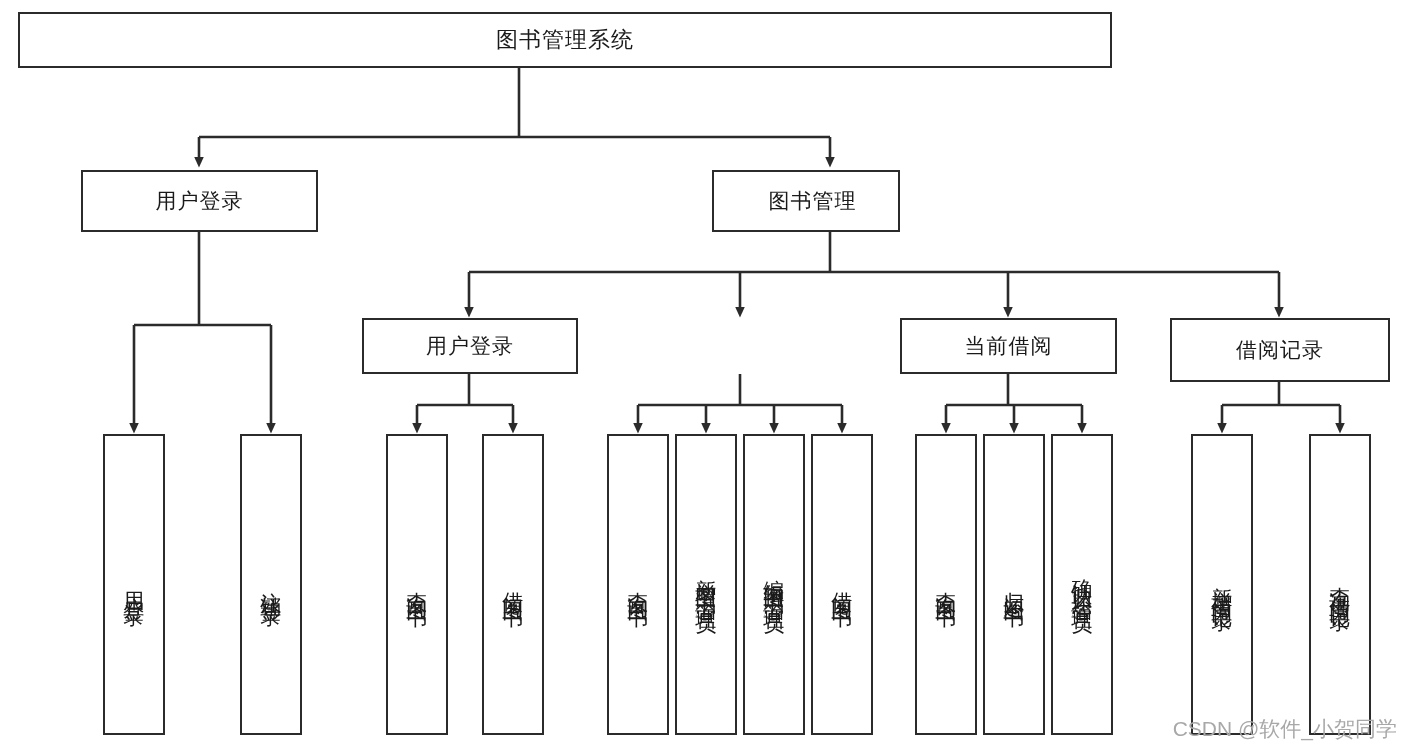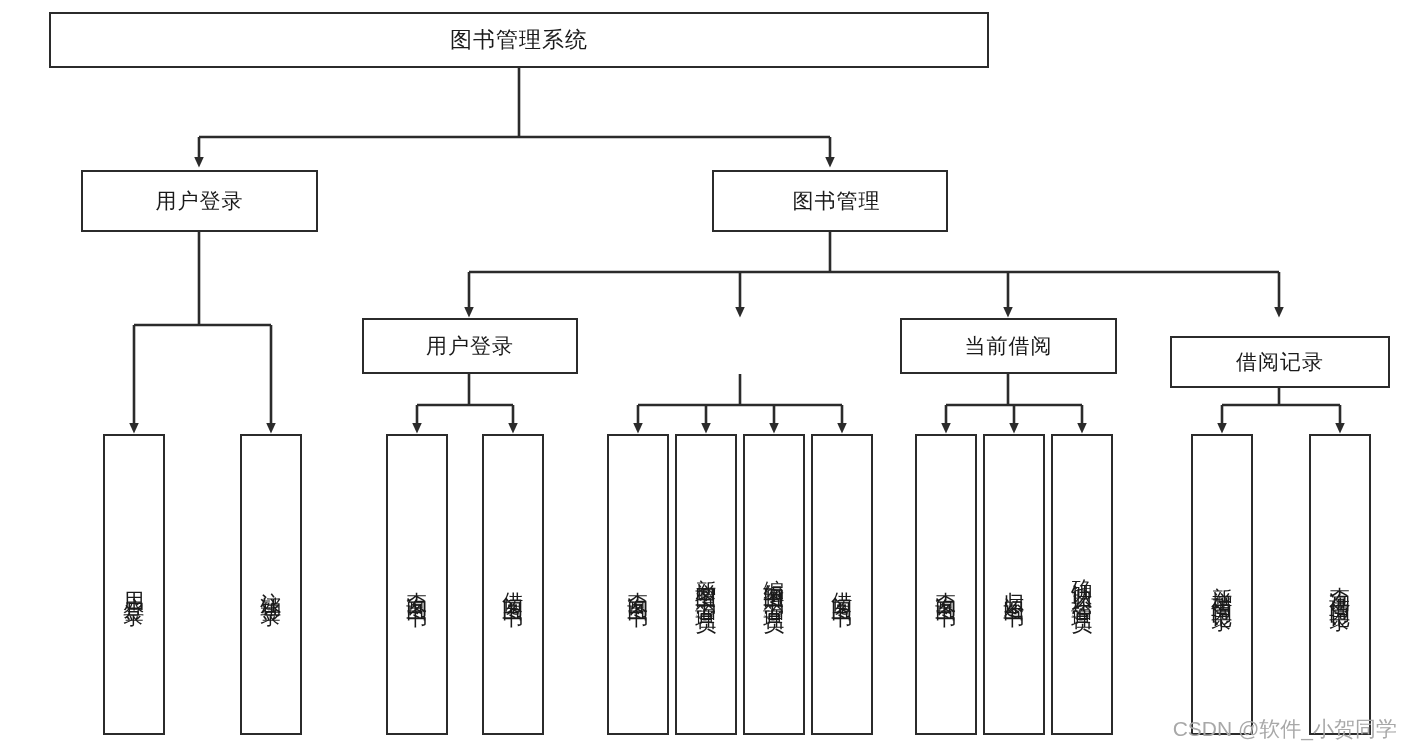--- a/index.html
+++ b/index.html
@@ -122,38 +122,38 @@
       <path d="M1014,405 L1014,424" marker-end="url(#arrow)"></path>
       <path d="M1082,405 L1082,424" marker-end="url(#arrow)"></path>
 
       <path d="M1279,374 L1279,405"></path>
       <path d="M1222,405 L1340,405"></path>
       <path d="M1222,405 L1222,424" marker-end="url(#arrow)"></path>
       <path d="M1340,405 L1340,424" marker-end="url(#arrow)"></path>
     </g>
   </svg>
 
-  <div class="node root" style="left:18px; top:12px; width:940px; height:56px;margin-left:31px;">
+  <div class="node root" style="left:18px; top:12px; width:1094px; height:56px;">
     <span>图书管理系统</span>
   </div>
 
   <div class="node lvl2" style="left:81px; top:170px; width:237px; height:62px;">
     <span>用户登录</span>
   </div>
-  <div class="node lvl2" style="left:712px; top:170px; width:236px; height:62px;padding-left:13px;">
+  <div class="node lvl2" style="left:712px; top:170px; width:188px; height:62px;padding-left:13px;">
     <span>图书管理</span>
   </div>
 
   <div class="node lvl3" style="left:362px; top:318px; width:216px; height:56px;">
     <span>用户登录</span>
   </div>
   <div class="node lvl3" style="left:900px; top:318px; width:217px; height:56px;">
     <span>当前借阅</span>
   </div>
-  <div class="node lvl3" style="left:1170px; top:336px; width:220px; height:52px;">
+  <div class="node lvl3" style="left:1170px; top:318px; width:220px; height:64px;">
     <span>借阅记录</span>
   </div>
 
   <div class="node leaf" style="left:103px; top:434px; width:62px; height:301px;">
     <span class="leaf-text">用户登录</span>
   </div>
   <div class="node leaf" style="left:240px; top:434px; width:62px; height:301px;">
     <span class="leaf-text">注销登录</span>
   </div>
 

